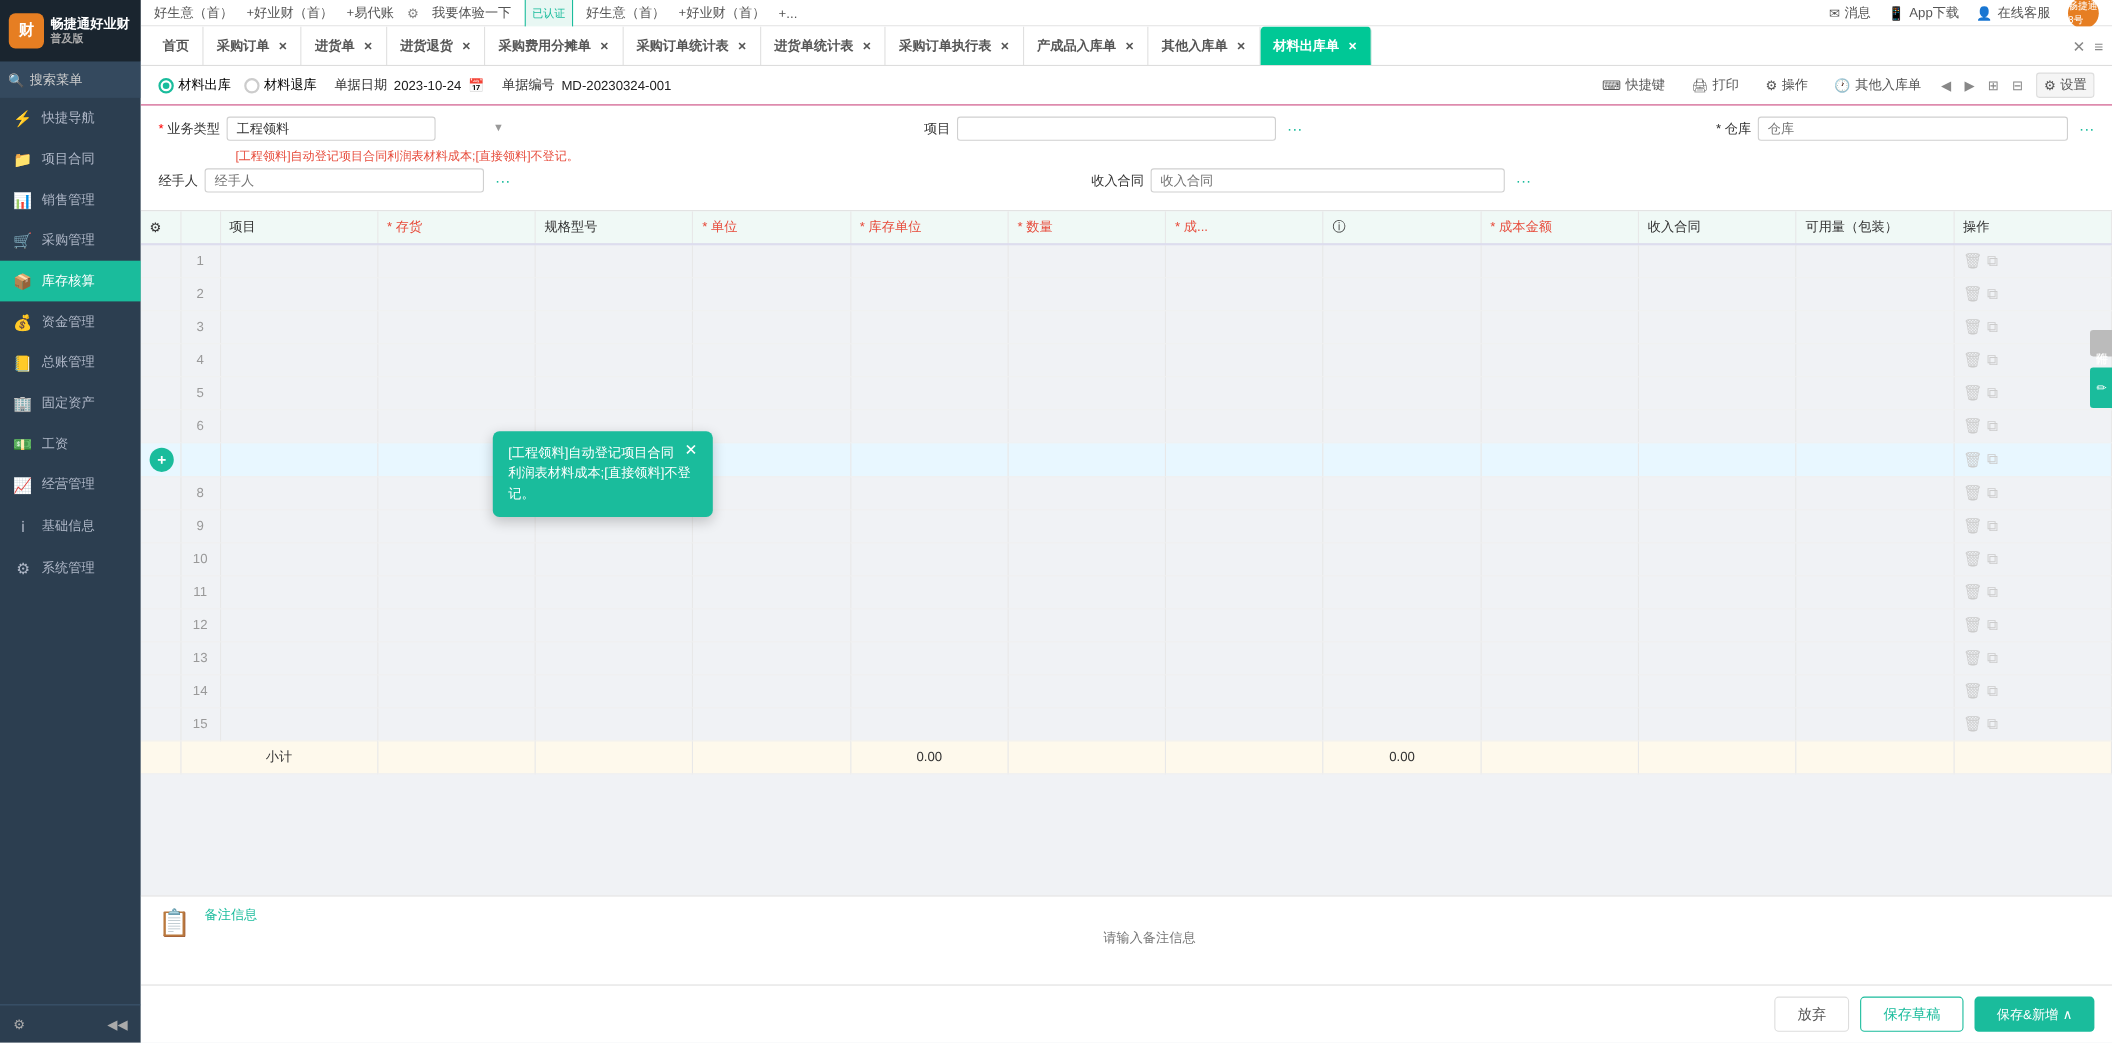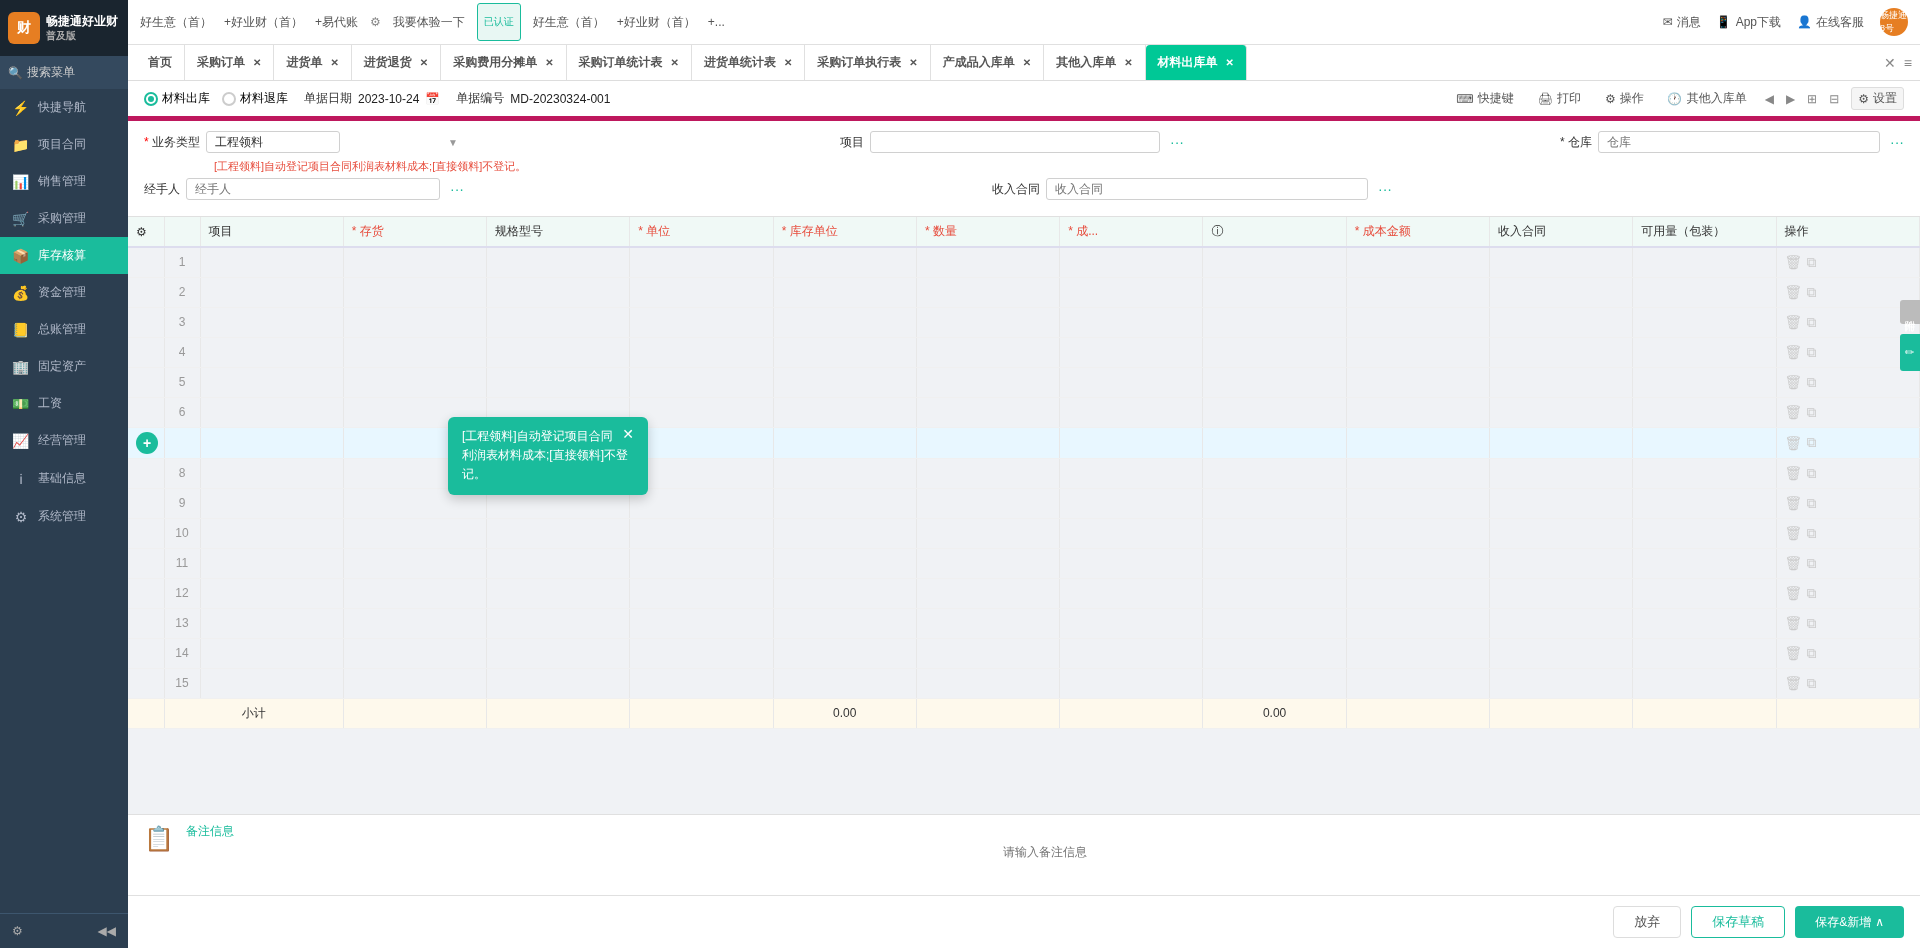--- a/index.html
+++ b/index.html
@@ -69,21 +69,21 @@
     }
 
     
     .top-bar {
       background: #fff;
       border-bottom: 1px solid #e0e0e0;
       padding: 0 12px;
       display: flex;
       align-items: center;
       justify-content: space-between;
-      height: 45px;
+      height: 24px;
       flex-shrink: 0;
     }
     .top-bar-left {
       display: flex; align-items: center; gap: 12px;
       font-size: 12px; color: #555;
     }
     .top-bar-tag {
       background: #e8f7f3;
       color: #1abc9c;
       border: 1px solid #1abc9c;
@@ -137,21 +137,21 @@
     .tab-item .tab-close { margin-left: 4px; font-size: 10px; cursor: pointer; }
     .tab-bar-actions {
       margin-left: auto;
       display: flex; align-items: center; gap: 8px;
     }
 
     
     .page-header {
       background: #fff;
       padding: 6px 16px;
-      border-bottom: 5px solid #be185d;
+      border-bottom: 1px solid #be185d;
       display: flex;
       align-items: center;
       justify-content: space-between;
       flex-shrink: 0;
     }
     .page-header-left { display: flex; align-items: center; gap: 16px; }
     .radio-group { display: flex; align-items: center; gap: 12px; }
     .radio-item { display: flex; align-items: center; gap: 4px; cursor: pointer; }
     .radio-dot {
       width: 14px; height: 14px;
@@ -553,21 +553,21 @@
         <span>设置</span>
       </div>
     </div>
   </div>
 
   <div class="form-area">
     <div class="form-row">
       <div class="form-field" style="max-width:320px;">
         <span class="form-label required">业务类型</span>
         <div class="form-select-container">
-          <input class="form-input" value="工程领料" style="width: 134px;">
+          <input class="form-input" value="工程领料" style="width: 190px;">
           <span class="select-arrow">▼</span>
         </div>
       </div>
       <div style="flex:1;"></div>
       <div class="form-field" style="max-width:400px;">
         <span class="form-label">项目</span>
         <input class="form-input" placeholder="" style="width: 200px;">
         <span class="dots-btn">···</span>
       </div>
       <div style="flex:1;"></div>

